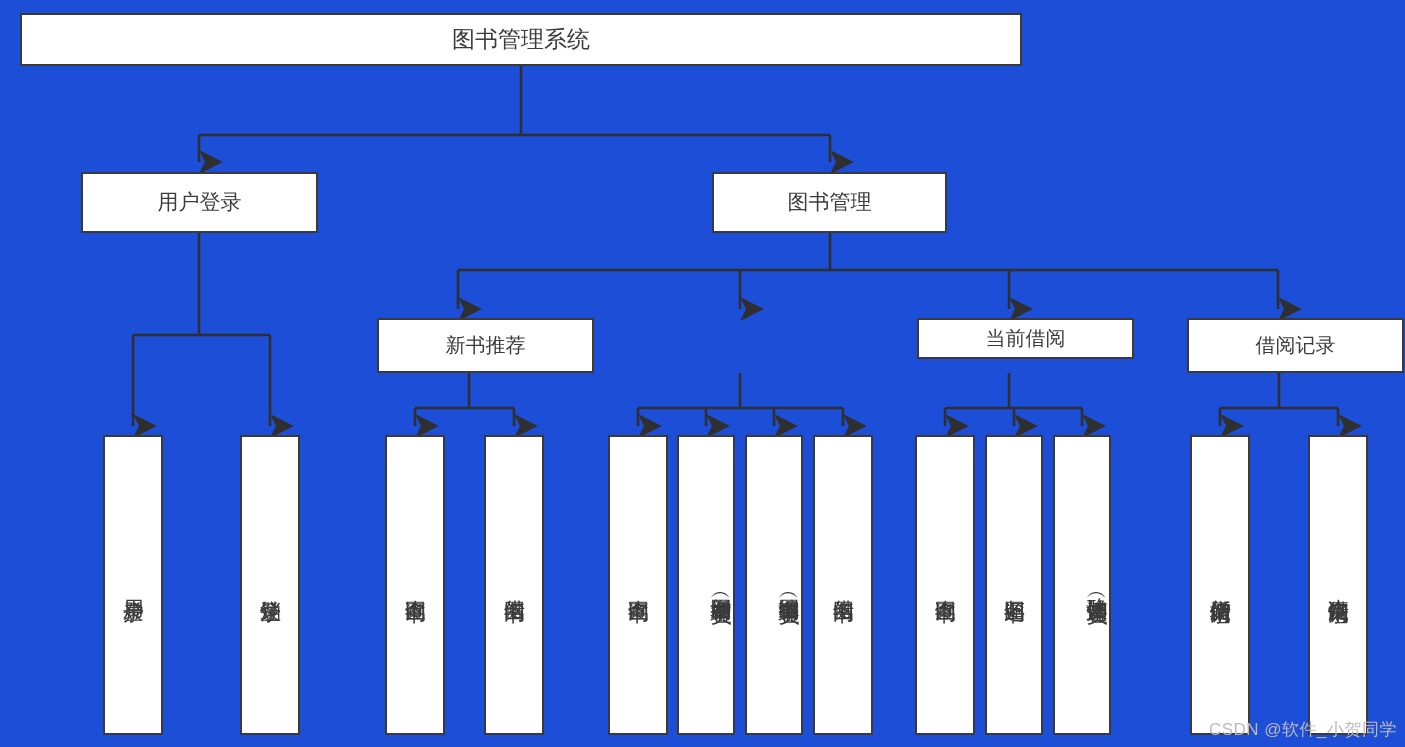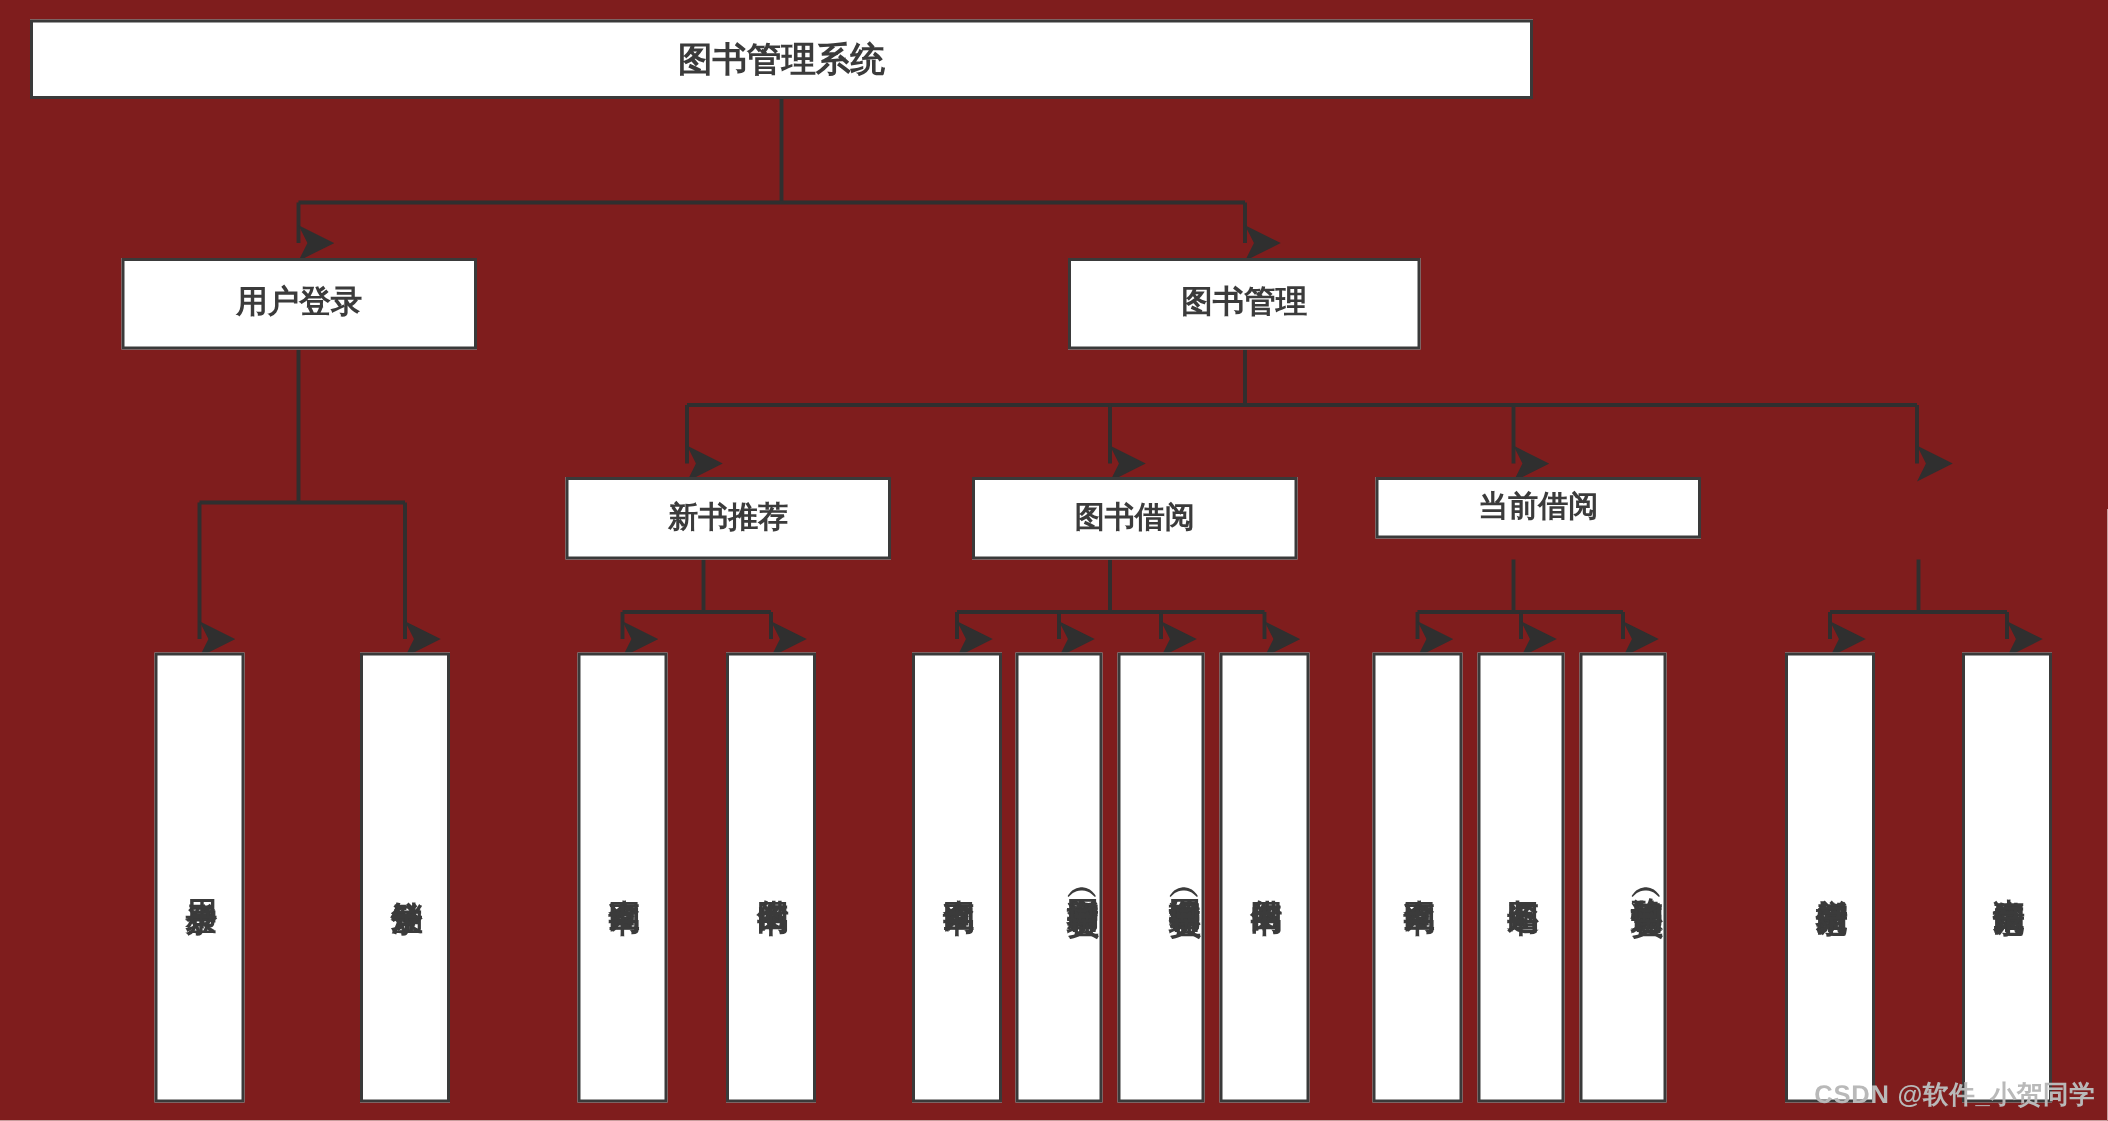--- a/index.html
+++ b/index.html
@@ -69,21 +69,21 @@
     font-size: 17px;
     color: #b9b9b9;
     letter-spacing: 0.5px;
     white-space: nowrap;
     user-select: none;
   }
 </style>
 </head>
 <body>
 
-<div id="diagram" style="background: #7f1d1d; font-weight: bold;">
+<div id="diagram" style="background: #1d4ed8;">
 
   <svg id="connectors" viewBox="0 0 1405 747" width="1405" height="747" xmlns="http://www.w3.org/2000/svg">
     <defs>
       <marker id="arrow" viewBox="0 0 12 12" refX="5" refY="10" markerWidth="11" markerHeight="11" orient="auto-start-reverse">
         <path d="M 0 10 L 5 0 L 10 10 L 5 7.5 Z" fill="#2f2f2f"></path>
       </marker>
     </defs>
     <g fill="none" stroke="#2f2f2f" stroke-width="2.6">
 
       <path d="M 521 66 L 521 135"></path>
@@ -127,22 +127,22 @@
       <path d="M 1338 408 L 1338 426" marker-end="url(#arrow)"></path>
     </g>
   </svg>
 
   <div class="node root" style="left: 20px; top: 13px; width: 1002px; height: 53px; border-color: rgb(58, 58, 58); color: rgb(59, 59, 59);">图书管理系统</div>
 
   <div class="node level1" style="left: 81px; top: 172px; width: 237px; height: 61px; border-color: rgb(58, 58, 58); color: rgb(59, 59, 59);">用户登录</div>
   <div class="node level1" style="left: 712px; top: 172px; width: 235px; height: 61px; border-color: rgb(58, 58, 58); color: rgb(59, 59, 59); text-align: center;">图书管理</div>
 
   <div class="node level2" style="left: 361px; top: 318px; width: 217px; height: 55px; border-color: rgb(58, 58, 58); color: rgb(59, 59, 59);">新书推荐</div>
-  <div class="node level2" style="left: 632px; top: 318px; width: 217px; height: 55px; border-color: rgb(58, 58, 58); color: rgb(59, 59, 59);">图书借阅</div>
   <div class="node level2" style="left: 901px; top: 318px; width: 217px; height: 41px; border-color: rgb(58, 58, 58); color: rgb(59, 59, 59);">当前借阅</div>
+  <div class="node level2" style="left: 1171px; top: 318px; width: 217px; height: 55px; border-color: rgb(58, 58, 58); color: rgb(59, 59, 59);">借阅记录</div>
 
   <div class="node leaf center-text" style="left: 103px; top: 435px; width: 60px; height: 300px; border-color: rgb(58, 58, 58); color: rgb(59, 59, 59);">用户登录</div>
   <div class="node leaf center-text" style="left: 240px; top: 435px; width: 60px; height: 300px; border-color: rgb(58, 58, 58); color: rgb(59, 59, 59);">注销登录</div>
   <div class="node leaf center-text" style="left: 385px; top: 435px; width: 60px; height: 300px; border-color: rgb(58, 58, 58); color: rgb(59, 59, 59);">查询图书</div>
   <div class="node leaf center-text" style="left: 484px; top: 435px; width: 60px; height: 300px; border-color: rgb(58, 58, 58); color: rgb(59, 59, 59);">借阅图书</div>
   <div class="node leaf center-text" style="left: 608px; top: 435px; width: 60px; height: 300px; border-color: rgb(58, 58, 58); color: rgb(59, 59, 59);">查询图书</div>
   <div class="node leaf top-text" style="left: 677px; top: 435px; width: 58px; height: 300px; border-color: rgb(58, 58, 58); color: rgb(59, 59, 59);">新增图书（管理员）</div>
   <div class="node leaf top-text" style="left: 745px; top: 435px; width: 58px; height: 300px; border-color: rgb(58, 58, 58); color: rgb(59, 59, 59);">编辑图书（管理员）</div>
   <div class="node leaf center-text" style="left: 813px; top: 435px; width: 60px; height: 300px; border-color: rgb(58, 58, 58); color: rgb(59, 59, 59);">借阅图书</div>
   <div class="node leaf center-text" style="left: 915px; top: 435px; width: 60px; height: 300px; border-color: rgb(58, 58, 58); color: rgb(59, 59, 59);">查询图书</div>

